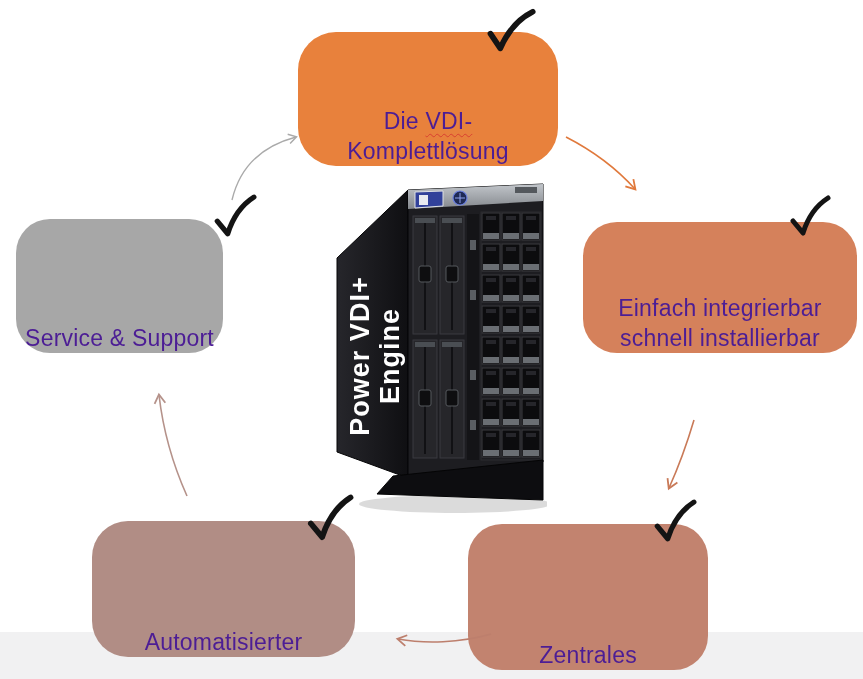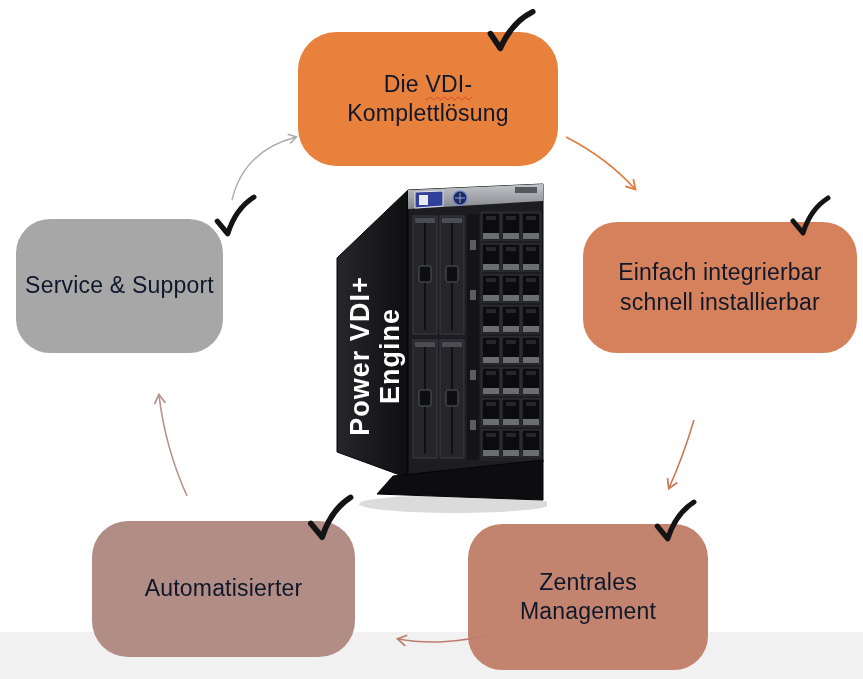--- a/index.html
+++ b/index.html
@@ -6,22 +6,22 @@
   .stage{
     position:relative;width:863px;height:679px;overflow:hidden;
     background:#ffffff;
     font-family:"Liberation Sans", sans-serif;
   }
   .footer-band{position:absolute;left:0;top:632px;width:863px;height:47px;z-index:0;}
   .arrow-layer{position:absolute;left:0;top:0;width:863px;height:679px;z-index:3;pointer-events:none;}
   .server-wrap{position:absolute;left:333px;top:170px;width:214px;height:345px;z-index:1;}
   .node{
     position:absolute;z-index:2;display:flex;flex-direction:column;
-    justify-content:center;align-items:center;text-align:center;
-    color:#0f172a;font-size:23px;line-height:1.28;letter-spacing:.2px;
+    justify-content:flex-end;align-items:center;text-align:center;
+    color:#4c1d95;font-size:23px;line-height:1.28;letter-spacing:.2px;
   }
   .node .line{white-space:nowrap;}
   #node-top{left:298px;top:32px;width:260px;height:134px;border-radius:38px;}
   #node-right{left:583px;top:222px;width:274px;height:131px;border-radius:34px;}
   #node-bottom-right{left:468px;top:524px;width:240px;height:146px;border-radius:34px;}
   #node-bottom-left{left:92px;top:521px;width:263px;height:136px;border-radius:36px;}
   #node-left{left:16px;top:219px;width:207px;height:134px;border-radius:34px;}
   .misspelled{
     text-decoration-line:underline;
     text-decoration-style:wavy;
@@ -136,21 +136,20 @@
     <div class="line">Komplettlösung</div>
   </div>
 
   <div class="node" id="node-right" style="background-color: rgb(213, 129, 91);">
     <div class="line">Einfach integrierbar</div>
     <div class="line">schnell installierbar</div>
   </div>
 
   <div class="node" id="node-bottom-right" style="background-color: rgb(194, 131, 111);">
     <div class="line">Zentrales</div>
-    <div class="line">Management</div>
   </div>
 
   <div class="node" id="node-bottom-left" style="background-color: rgb(177, 141, 133);">
     <div class="line">Automatisierter</div>
   </div>
 
   <div class="node" id="node-left" style="background-color: rgb(167, 167, 167);">
     <div class="line">Service &amp; Support</div>
   </div>
 

